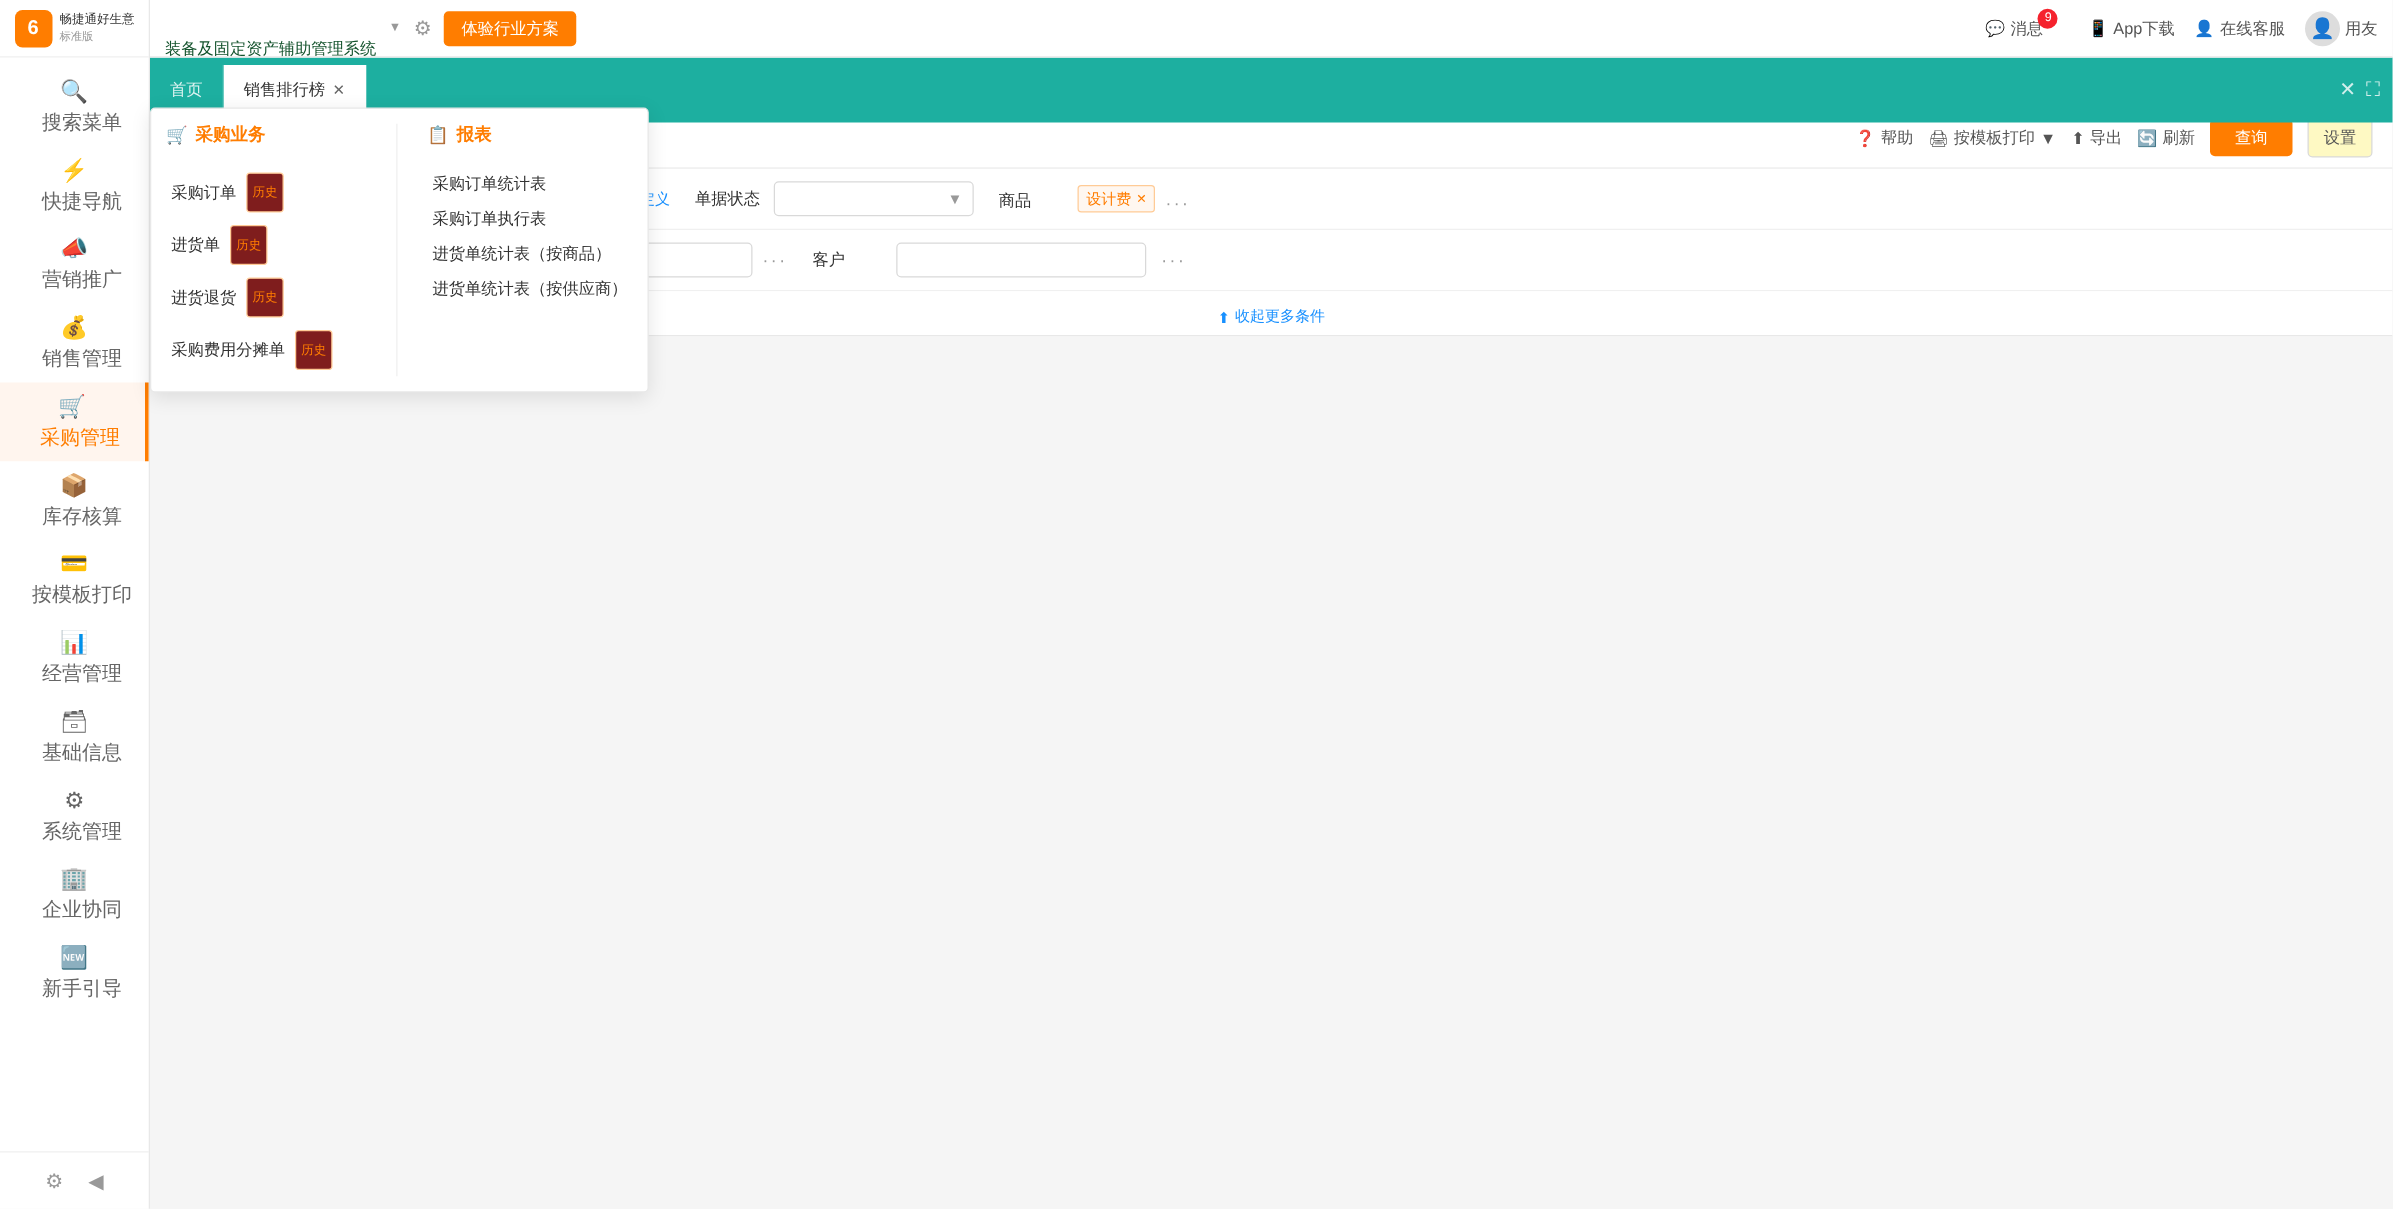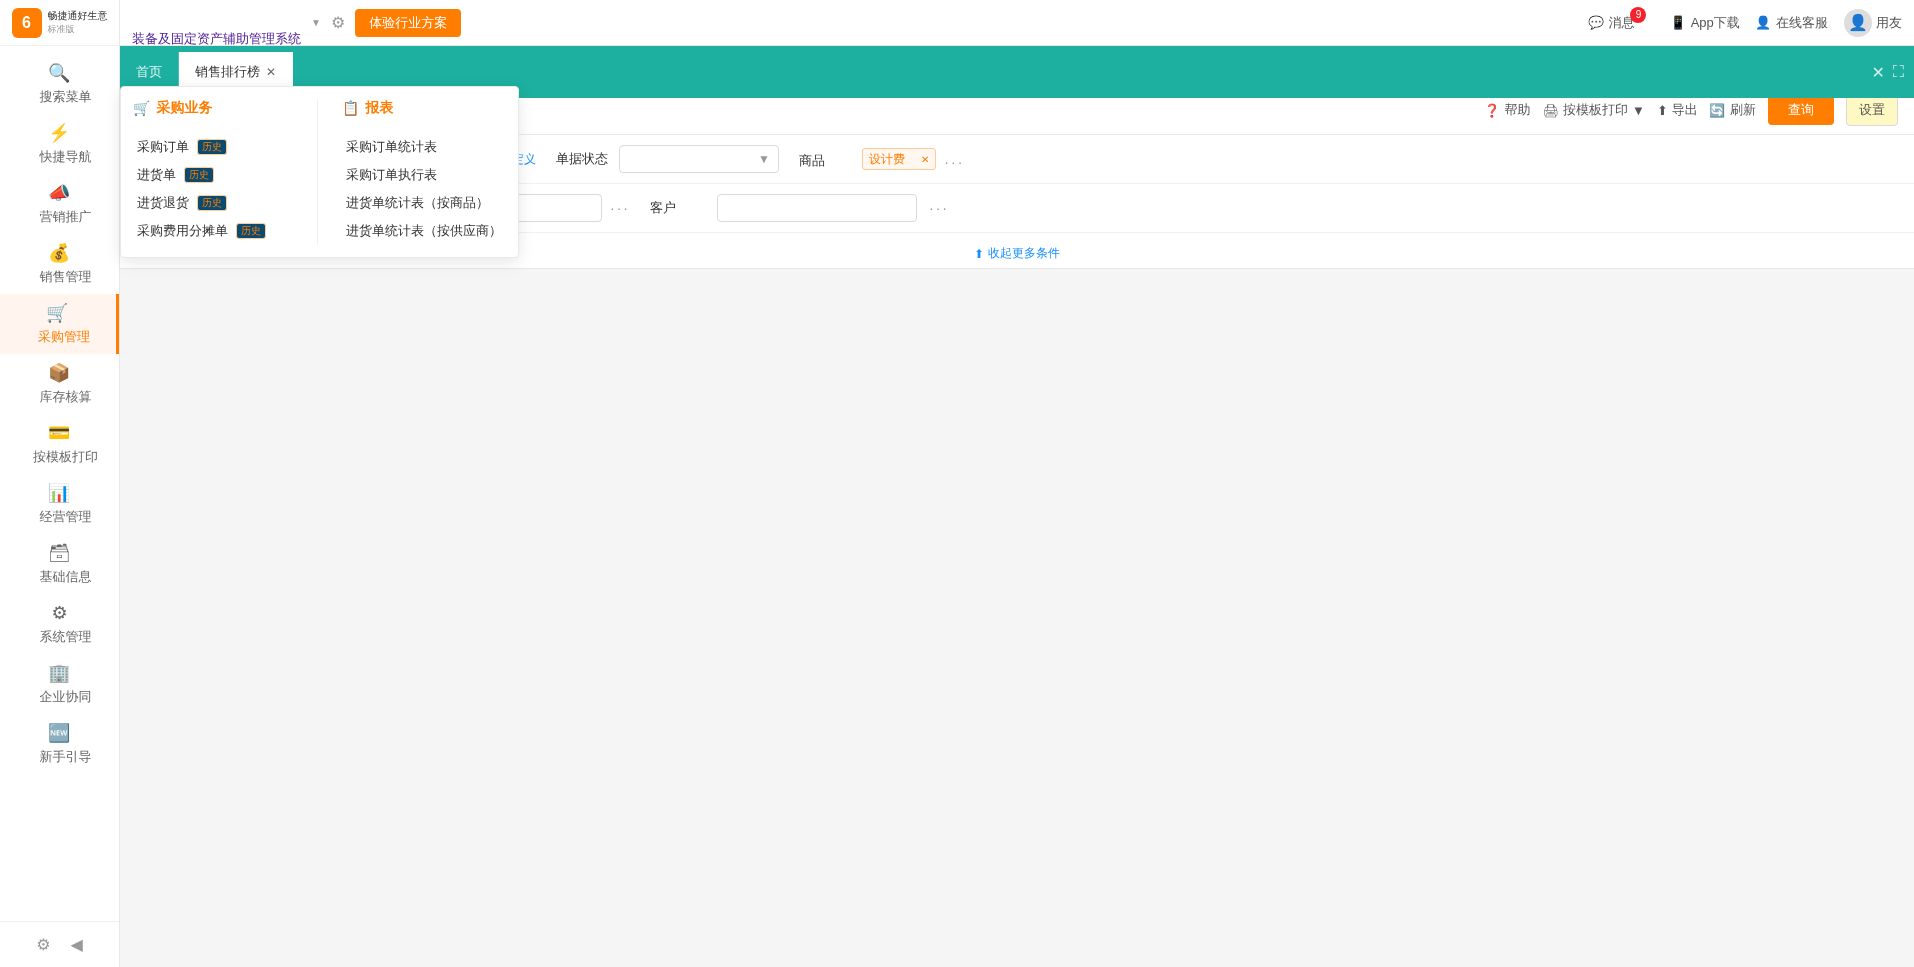--- a/index.html
+++ b/index.html
@@ -11,21 +11,21 @@
       background: #fff;
       border-bottom: 1px solid #e8e8e8;
       display: flex;
       align-items: center;
       padding: 0 12px;
       gap: 10px;
       position: fixed;
       top: 0; left: 0; right: 0;
       z-index: 100;
     }
-    .system-title { font-size: 13px; color: #4c1d95; margin-top: 32px; }
+    .system-title { font-size: 13px; color: #14532d; margin-top: 32px; }
     .dropdown-arrow { color: #999; font-size: 10px; }
     .settings-icon { color: #999; font-size: 16px; cursor: pointer; }
     .industry-btn {
       background: #ff7d00;
       color: #fff;
       border: none;
       border-radius: 4px;
       padding: 5px 14px;
       font-size: 13px;
       cursor: pointer;
@@ -158,21 +158,21 @@
     }
     .sidebar-item.active {
       background: #fff5ee;
       color: #ff7d00;
       border-right: 3px solid #ff7d00;
     }
     .sidebar-item .si-icon {
       font-size: 18px;
       margin-bottom: 2px;
     }
-    .sidebar-item .si-label { font-size: 13px; margin-left: 12px; }
+    .sidebar-item .si-label { font-size: 16px; margin-left: 12px; }
     .sidebar-bottom {
       height: 46px;
       display: flex;
       align-items: center;
       justify-content: center;
       gap: 20px;
       border-top: 1px solid #f0f0f0;
     }
     .sidebar-bottom-icon { color: #999; font-size: 16px; cursor: pointer; }
 
@@ -215,21 +215,21 @@
     .tag-item {
       display: inline-flex;
       align-items: center;
       background: #fff7f0;
       border: 1px solid #ffcb96;
       color: #ff7d00;
       border-radius: 3px;
       padding: 0 6px;
       height: 22px;
       font-size: 12px;
-      gap: 16px;
+      gap: 4px;
     }
     .tag-close { cursor: pointer; color: #ff7d00; font-size: 10px; }
     .filter-dots { color: #999; cursor: pointer; font-size: 14px; letter-spacing: 2px; }
     .collapse-btn {
       display: flex;
       align-items: center;
       gap: 4px;
       color: #1890ff;
       font-size: 12px;
       cursor: pointer;
@@ -331,27 +331,27 @@
       display: flex;
       align-items: center;
       gap: 8px;
       padding: 5px 4px;
       cursor: pointer;
       color: #333;
       font-size: 13px;
       border-radius: 3px;
     }
     .history-badge {
-      background: #0c4a6e;
+      background: #7f1d1d;
       border: 1px solid #ffcb96;
       color: #ff7d00;
       font-size: 10px;
       border-radius: 3px;
       padding: 0 4px;
-      height: 16px;
+      height: 32px;
       display: flex;
       align-items: center;
     }
     .menu-divider {
       width: 1px;
       background: #f0f0f0;
       margin: 0 4px;
     }
     .select-box {
       border: 1px solid #d9d9d9;

